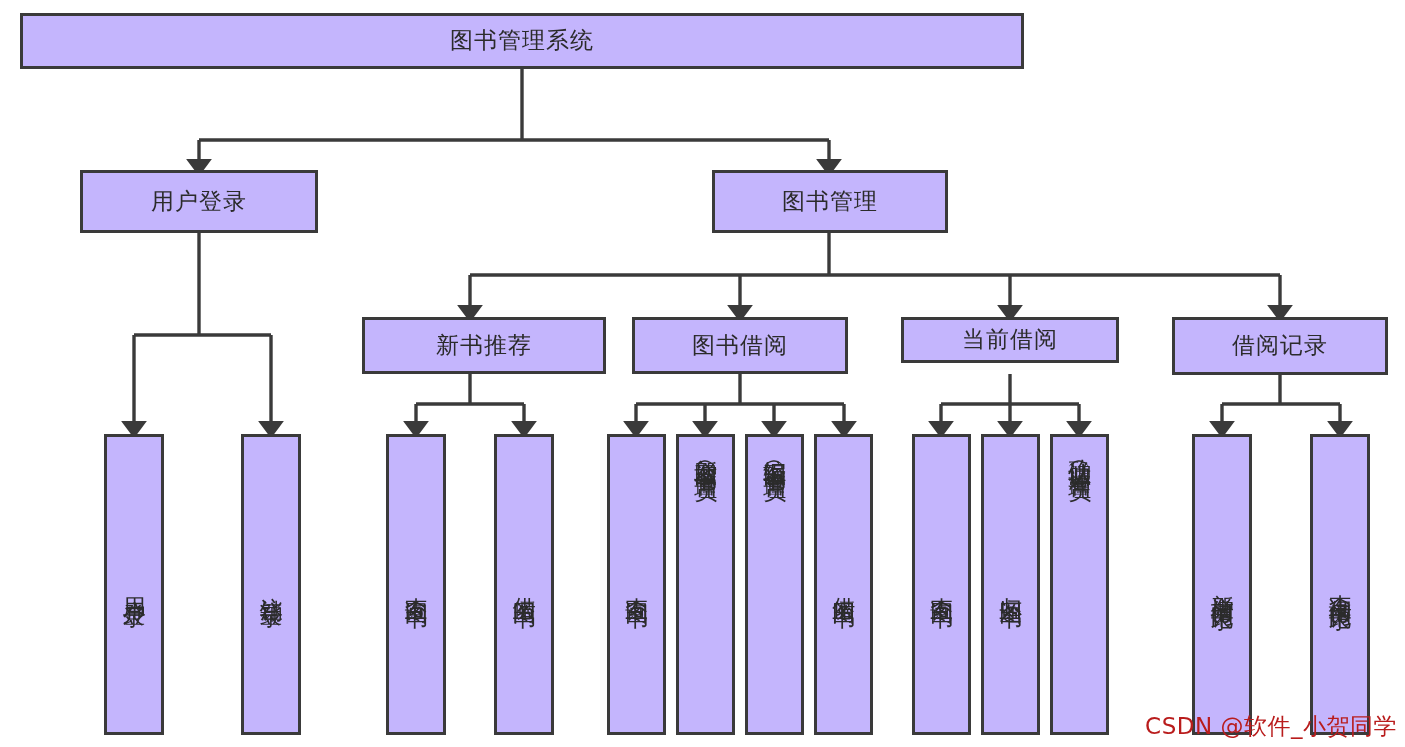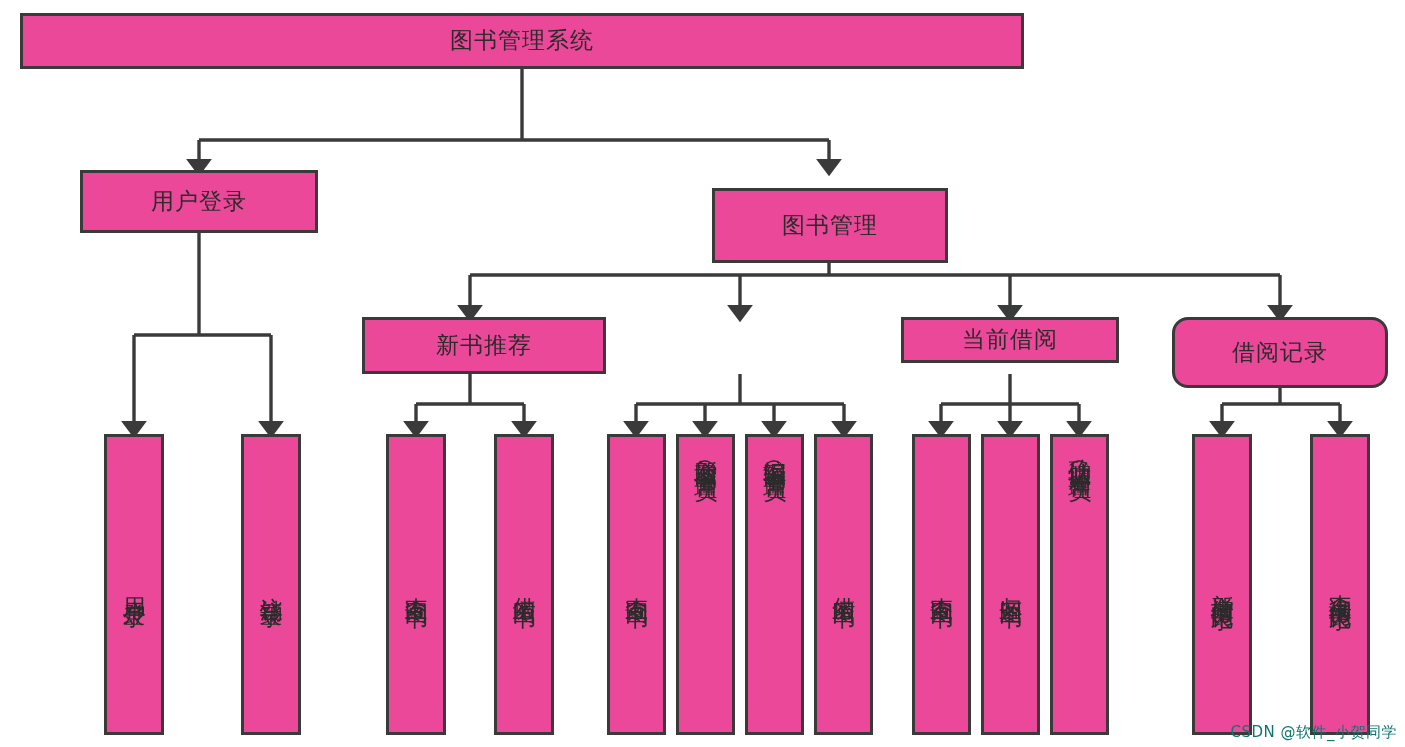--- a/index.html
+++ b/index.html
@@ -21,21 +21,21 @@
     position: absolute;
     left: 0;
     top: 0;
     width: 1405px;
     height: 747px;
     pointer-events: none;
   }
   .node {
     position: absolute;
     box-sizing: border-box;
-    background: #ec4899;
+    background: #c4b5fd;
     border: 3px solid #3a3a3a;
     display: flex;
     align-items: center;
     justify-content: center;
     color: #2b2b2b;
   }
   .node.h {
     font-size: 23px;
     letter-spacing: 1px;
     line-height: 1.1;
@@ -64,22 +64,22 @@
     box-sizing: border-box;
   }
   .leaf-inner.centered {
     align-items: center;
     padding-top: 0;
   }
   #watermark {
     position: absolute;
     right: 8px;
     bottom: 5px;
-    font-size: 15px;
-    color: #0f766e;
+    font-size: 23px;
+    color: #b91c1c;
     letter-spacing: 0.5px;
     white-space: nowrap;
   }
 </style>
 </head>
 <body>
 
 <div id="canvas">
 
   <svg id="wires" viewBox="0 0 1405 747" xmlns="http://www.w3.org/2000/svg">
@@ -132,31 +132,34 @@
     </g>
   </svg>
 
   <div class="node h" style="left:20px; top:13px; width:1004px; height:56px;">
     <span>图书管理系统</span>
   </div>
 
   <div class="node h" style="left:80px; top:170px; width:238px; height:63px;">
     <span>用户登录</span>
   </div>
-  <div class="node h" style="left:712px; top:170px; width:236px; height:75px;margin-top:18px;">
+  <div class="node h" style="left:712px; top:170px; width:236px; height:63px;">
     <span>图书管理</span>
   </div>
 
   <div class="node h" style="left:362px; top:317px; width:244px; height:57px;">
     <span>新书推荐</span>
   </div>
+  <div class="node h" style="left:632px; top:317px; width:216px; height:57px;">
+    <span>图书借阅</span>
+  </div>
   <div class="node h" style="left:901px; top:317px; width:218px; height:46px;">
     <span>当前借阅</span>
   </div>
-  <div class="node h" style="left:1172px; top:317px; width:216px; height:71px;border-radius:16px;">
+  <div class="node h" style="left:1172px; top:317px; width:216px; height:58px;">
     <span>借阅记录</span>
   </div>
 
   <div class="node leaf" style="left:104px; top:434px; width:60px; height:301px;">
     <div class="leaf-inner centered">
       <span class="leaf-label">用户登录</span>
     </div>
   </div>
   <div class="node leaf" style="left:241px; top:434px; width:60px; height:301px;">
     <div class="leaf-inner centered">

